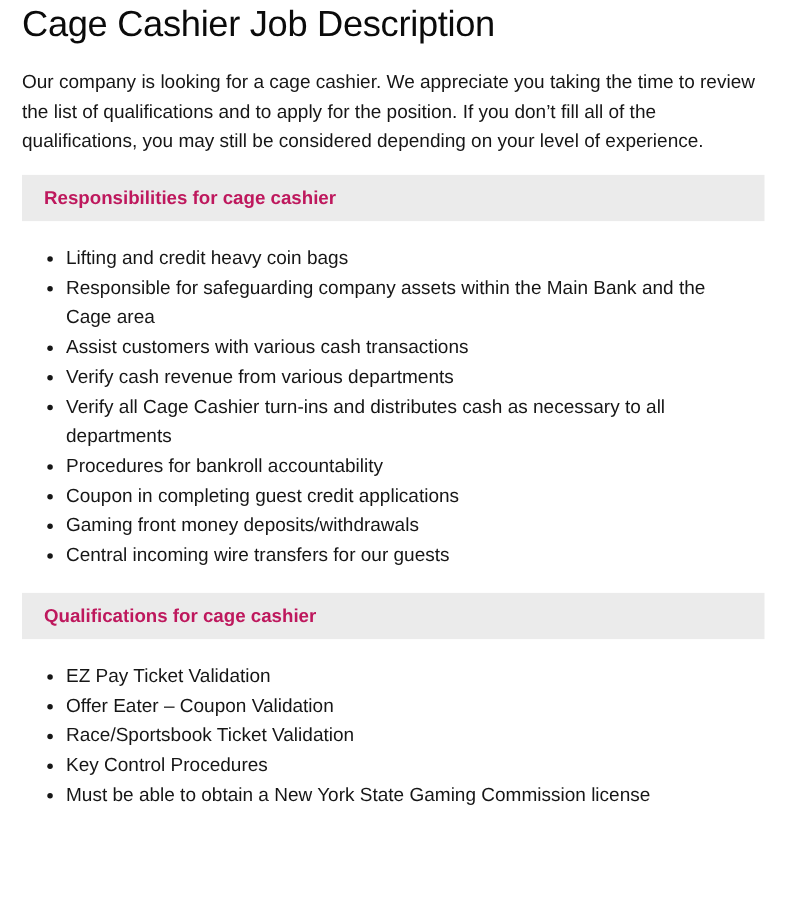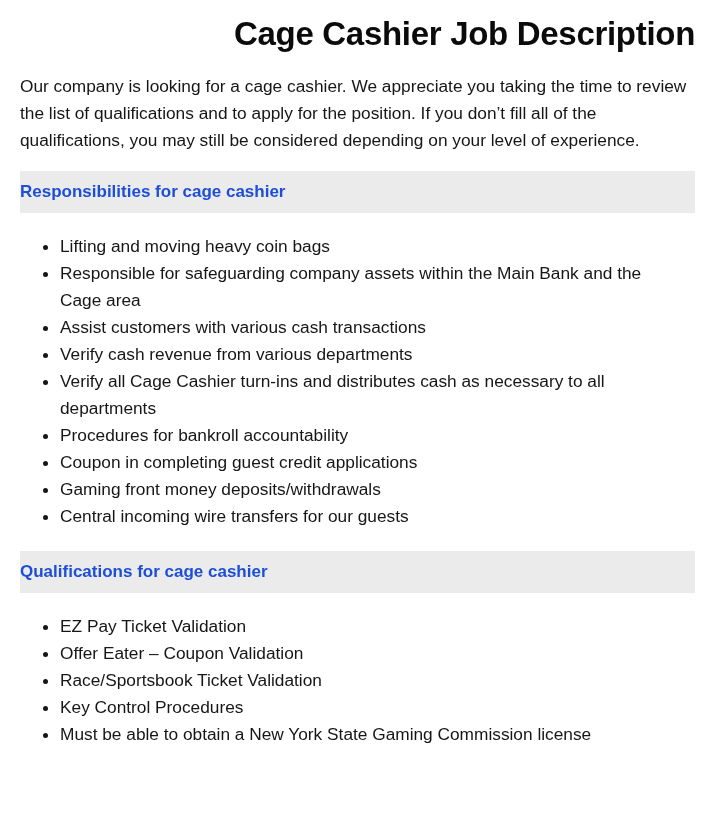--- a/index.html
+++ b/index.html
@@ -16,42 +16,43 @@
       position: relative;
     }
     .page {
       position: absolute;
       left: 20px;
       top: 0;
       width: 675px;
     }
     h1.title {
       margin: 0;
-      padding-top: 14px;
+      padding-top: 2px;
       height: 42px;
       line-height: 40px;
-      text-align: right;
+      text-align: left;
       font-size: 33px;
-      font-weight: bold;
+      font-weight: normal;
       letter-spacing: -0.3px;
       color: #0b0b0b;
     }
     .intro {
       margin: 17px 0 0 0;
       font-size: 17.3px;
       line-height: 27px;
       color: #161616;
     }
     .section-header {
       background: #ebebeb;
       height: 42px;
       line-height: 42px;
+      padding-left: 20px;
       font-size: 17px;
       font-weight: bold;
-      color: #1d4ed8;
+      color: #be185d;
     }
     .sec1-header { margin-top: 17px; }
     .sec2-header { margin-top: 21px; }
     ul.items {
       margin: 20px 0 0 0;
       padding: 0 0 0 40px;
       list-style: none;
     }
     ul.items li {
       position: relative;
@@ -72,21 +73,21 @@
   </style>
 </head>
 <body>
 
 <div class="page">
   <h1 class="title">Cage Cashier Job Description</h1>
   <p class="intro">Our company is looking for a cage cashier. We appreciate you taking the time to review the list of qualifications and to apply for the position. If you don’t fill all of the qualifications, you may still be considered depending on your level of experience.</p>
 
   <div class="section-header sec1-header">Responsibilities for cage cashier</div>
   <ul class="items">
-    <li><span class="bullet"></span><span>Lifting and moving heavy coin bags</span></li>
+    <li><span class="bullet"></span><span>Lifting and credit heavy coin bags</span></li>
     <li><span class="bullet"></span><span>Responsible for safeguarding company assets within the Main Bank and the Cage area</span></li>
     <li><span class="bullet"></span><span>Assist customers with various cash transactions</span></li>
     <li><span class="bullet"></span><span>Verify cash revenue from various departments</span></li>
     <li><span class="bullet"></span><span>Verify all Cage Cashier turn-ins and distributes cash as necessary to all departments</span></li>
     <li><span class="bullet"></span><span>Procedures for bankroll accountability</span></li>
     <li><span class="bullet"></span><span>Coupon in completing guest credit applications</span></li>
     <li><span class="bullet"></span><span>Gaming front money deposits/withdrawals</span></li>
     <li><span class="bullet"></span><span>Central incoming wire transfers for our guests</span></li>
   </ul>
 

